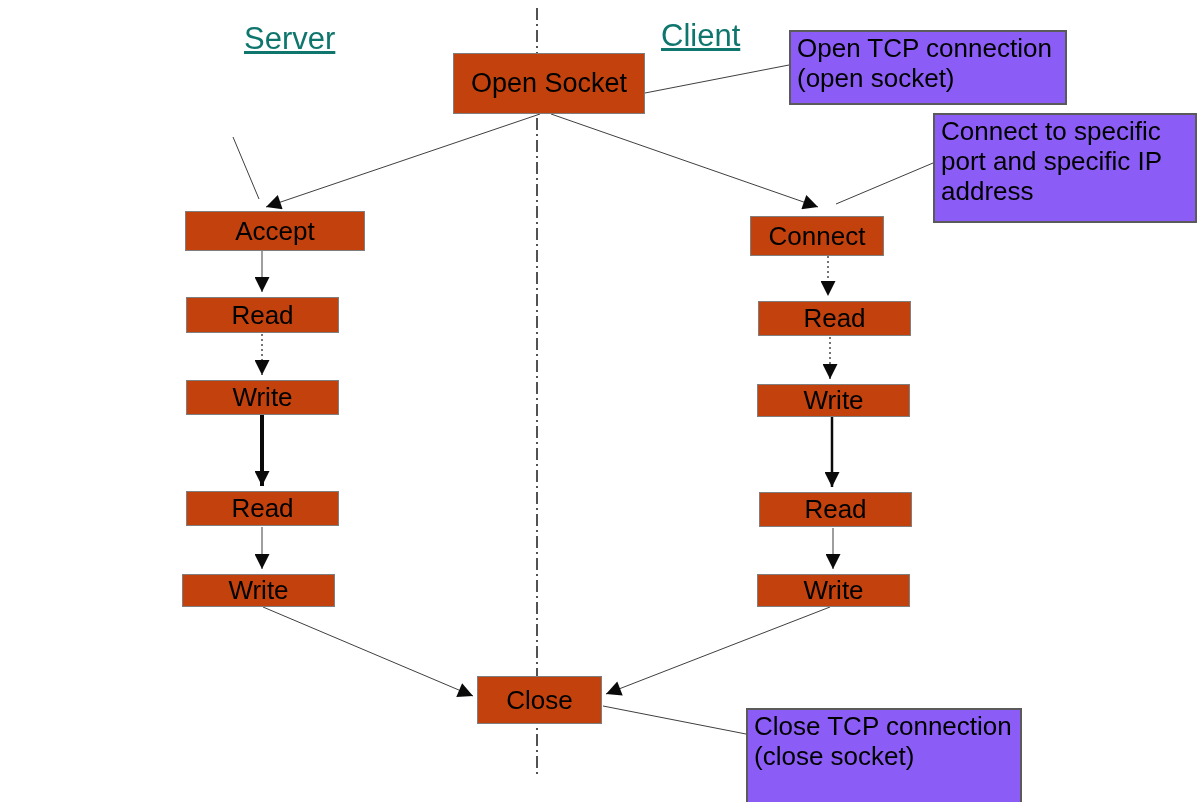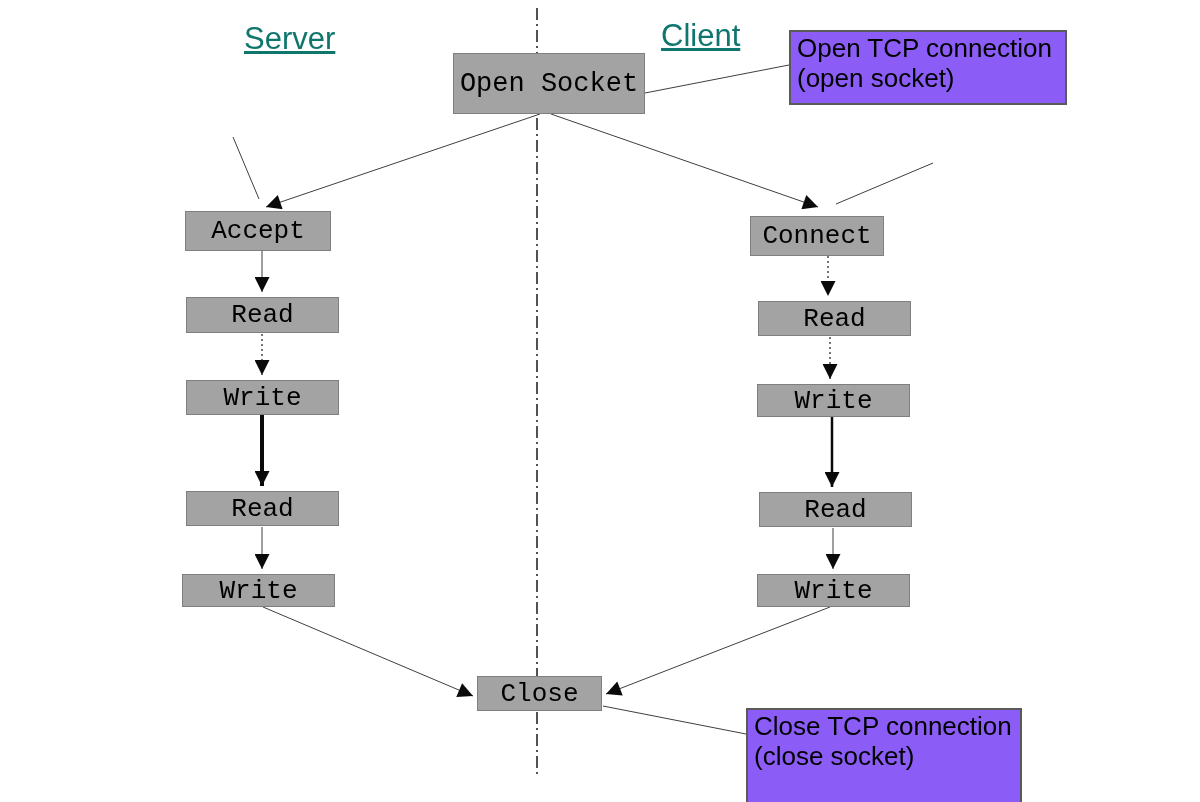--- a/index.html
+++ b/index.html
@@ -17,29 +17,28 @@
     position: absolute;
     font-size: 31px;
     font-weight: 400;
     text-decoration: underline;
     color: #0f766e;
     white-space: nowrap;
   }
   .fbox {
     position: absolute;
     box-sizing: border-box;
-    background: #a3a3a3;
+    background: #c2410c;
     border: 1.5px solid #7f7f7f;
     display: flex;
     align-items: center;
     justify-content: center;
     font-size: 26px;
     color: #000000;
     white-space: nowrap;
-    font-family: Liberation Mono, monospace;
   }
   .note {
     position: absolute;
     box-sizing: border-box;
     background: #8b5cf6;
     border: 2px solid #5a5a5a;
     font-size: 26px;
     line-height: 30px;
     padding: 1px 6px;
     color: #000000;
@@ -79,32 +78,35 @@
     <line x1="833" y1="528" x2="833" y2="569" stroke="#3f3f3f" stroke-width="1" marker-end="url(#arw)"></line>
 
     <line x1="263" y1="607" x2="473" y2="696" stroke="#3f3f3f" stroke-width="1" marker-end="url(#arw)"></line>
     <line x1="830" y1="607" x2="606" y2="694" stroke="#3f3f3f" stroke-width="1" marker-end="url(#arw)"></line>
   </svg>
 
   <div class="title" style="left:244px; top:21px;">Server</div>
   <div class="title" style="left:661px; top:18px;">Client</div>
 
   <div class="fbox" style="left:453px; top:53px; width:192px; height:61px; font-size:27px;">Open Socket</div>
-  <div class="fbox" style="left:477px; top:676px; width:125px; height:35px;">Close</div>
+  <div class="fbox" style="left:477px; top:676px; width:125px; height:48px;">Close</div>
 
-  <div class="fbox" style="left:185px; top:211px; width:146px; height:40px;">Accept</div>
+  <div class="fbox" style="left:185px; top:211px; width:180px; height:40px;">Accept</div>
   <div class="fbox" style="left:186px; top:297px; width:153px; height:36px;">Read</div>
   <div class="fbox" style="left:186px; top:380px; width:153px; height:35px;">Write</div>
   <div class="fbox" style="left:186px; top:491px; width:153px; height:35px;">Read</div>
   <div class="fbox" style="left:182px; top:574px; width:153px; height:33px;">Write</div>
 
   <div class="fbox" style="left:750px; top:216px; width:134px; height:40px;">Connect</div>
   <div class="fbox" style="left:758px; top:301px; width:153px; height:35px;">Read</div>
   <div class="fbox" style="left:757px; top:384px; width:153px; height:33px;">Write</div>
   <div class="fbox" style="left:759px; top:492px; width:153px; height:35px;">Read</div>
   <div class="fbox" style="left:757px; top:574px; width:153px; height:33px;">Write</div>
 
   <div class="note" style="left:789px; top:30px; width:278px; height:75px;">Open TCP connection
 (open socket)</div>
+  <div class="note" style="left:933px; top:113px; width:264px; height:110px;">Connect to specific
+port and specific IP
+address</div>
   <div class="note" style="left:746px; top:708px; width:276px; height:105px;">Close TCP connection
 (close socket)</div>
 
 </div>
 
 </body></html>

